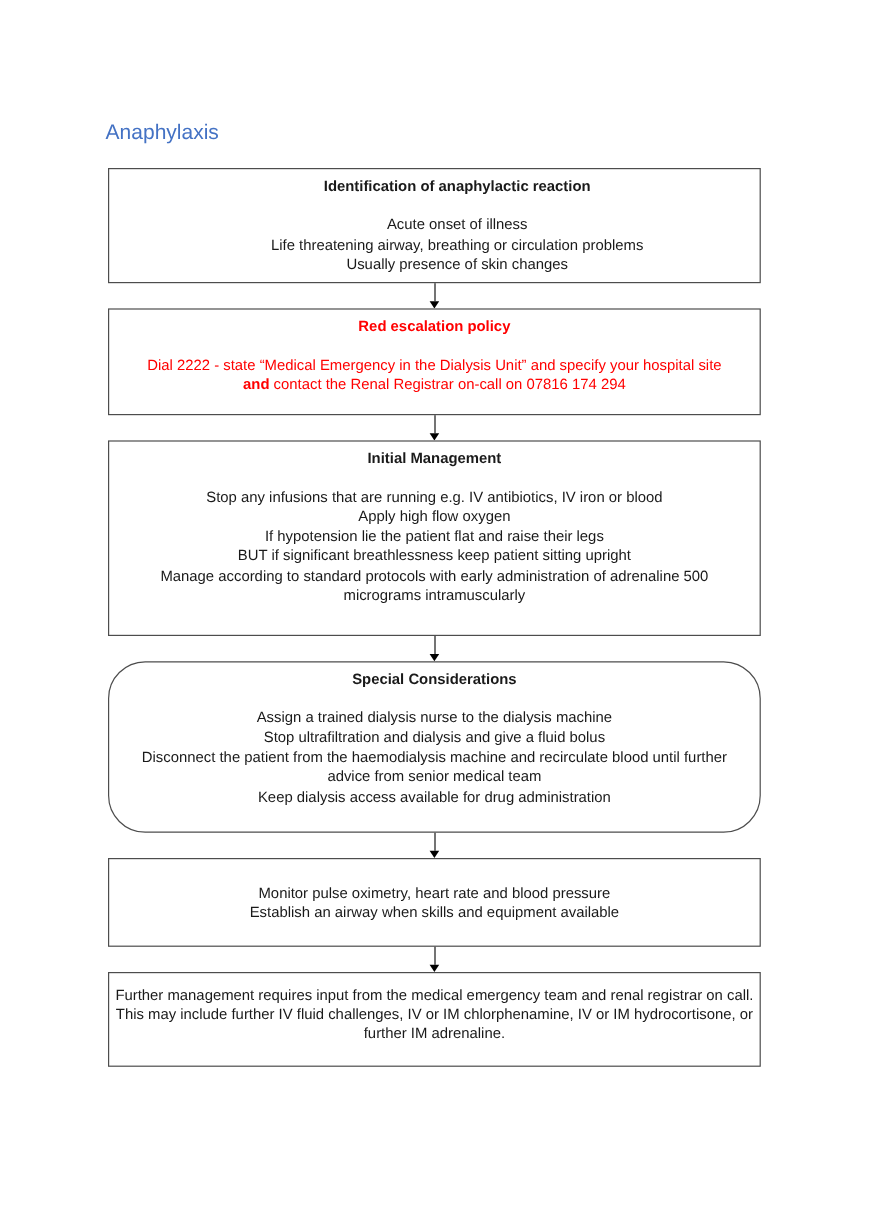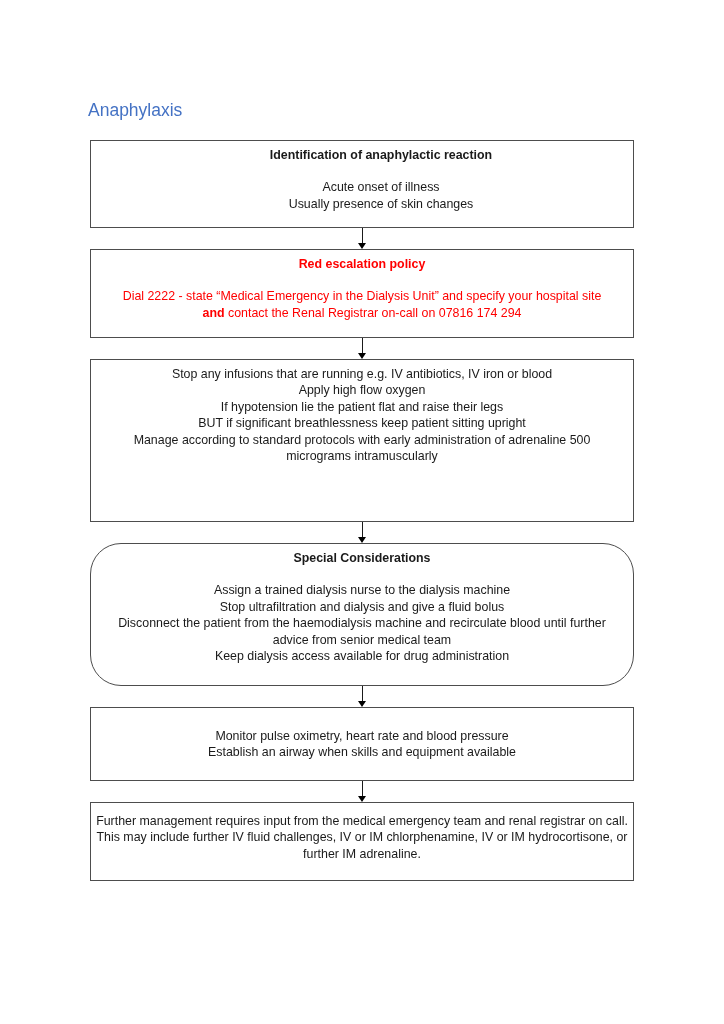--- a/index.html
+++ b/index.html
@@ -72,40 +72,42 @@
 </head>
 <body>
 
 <h1 class="doc-title">Anaphylaxis</h1>
 
 <div class="flow">
 
   <div class="box box--identification">
     <div class="heading">Identification of anaphylactic reaction</div>
     <div class="line">Acute onset of illness</div>
+    <div class="line">Life threatening airway, breathing or circulation problems</div>
     <div class="line">Usually presence of skin changes</div>
   </div>
 
   <div class="arrow">
     <div class="arrow-line"></div>
     <div class="arrow-head"></div>
   </div>
 
   <div class="box box--red">
     <div class="heading">Red escalation policy</div>
     <div class="line">Dial 2222 - state “Medical Emergency in the Dialysis Unit” and specify your hospital site</div>
     <div class="line"><b>and</b><span> contact the Renal Registrar on-call on 07816 174 294</span></div>
   </div>
 
   <div class="arrow">
     <div class="arrow-line"></div>
     <div class="arrow-head"></div>
   </div>
 
   <div class="box box--initial">
+    <div class="heading">Initial Management</div>
     <div class="line">Stop any infusions that are running e.g. IV antibiotics, IV iron or blood</div>
     <div class="line">Apply high flow oxygen</div>
     <div class="line">If hypotension lie the patient flat and raise their legs</div>
     <div class="line">BUT if significant breathlessness keep patient sitting upright</div>
     <div class="line">Manage according to standard protocols with early administration of adrenaline 500 micrograms intramuscularly</div>
   </div>
 
   <div class="arrow">
     <div class="arrow-line"></div>
     <div class="arrow-head"></div>

